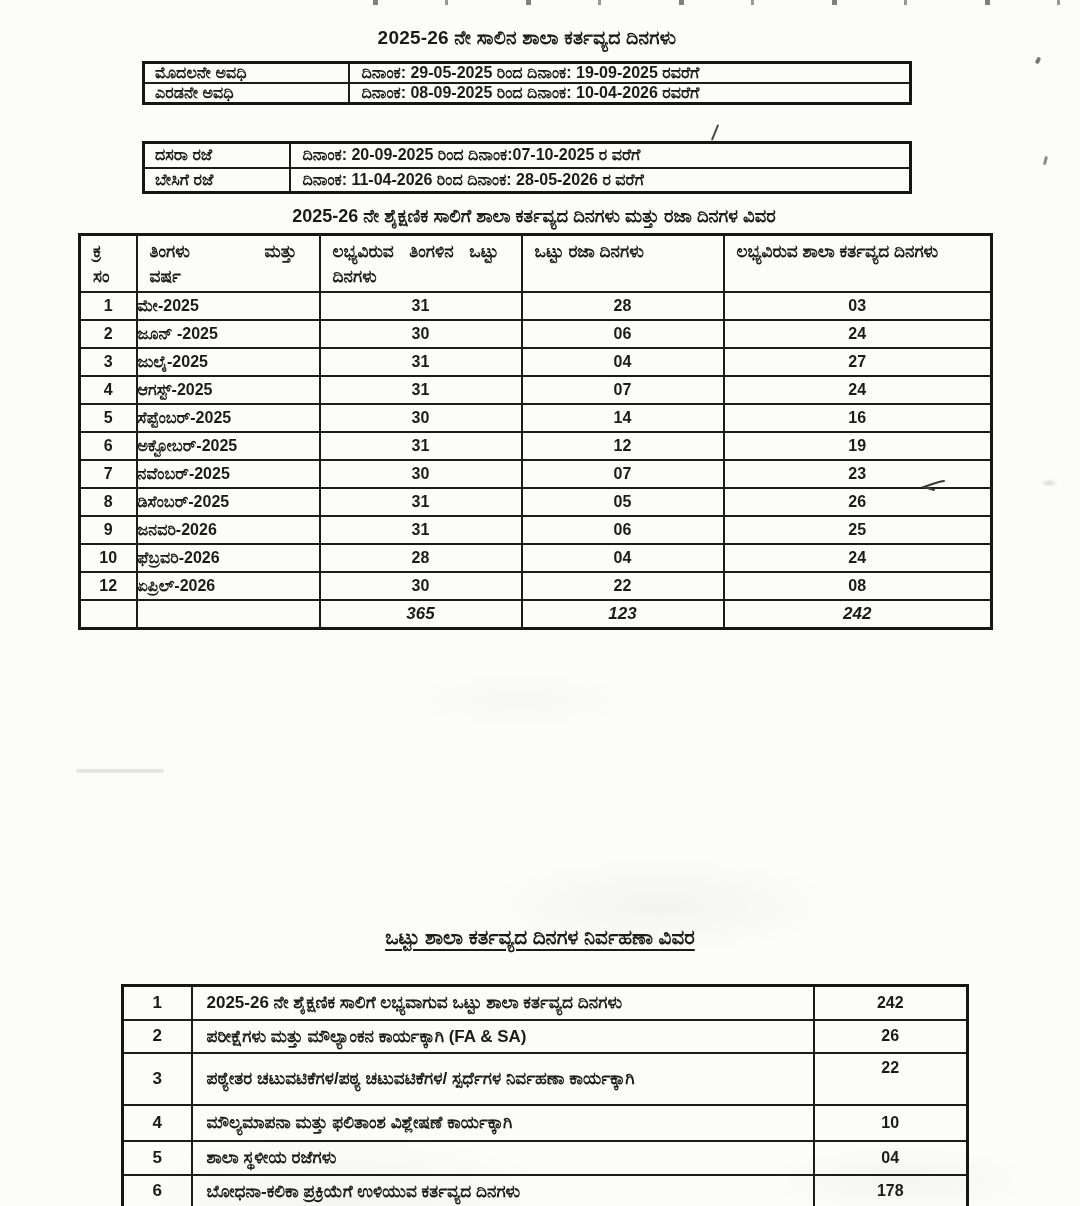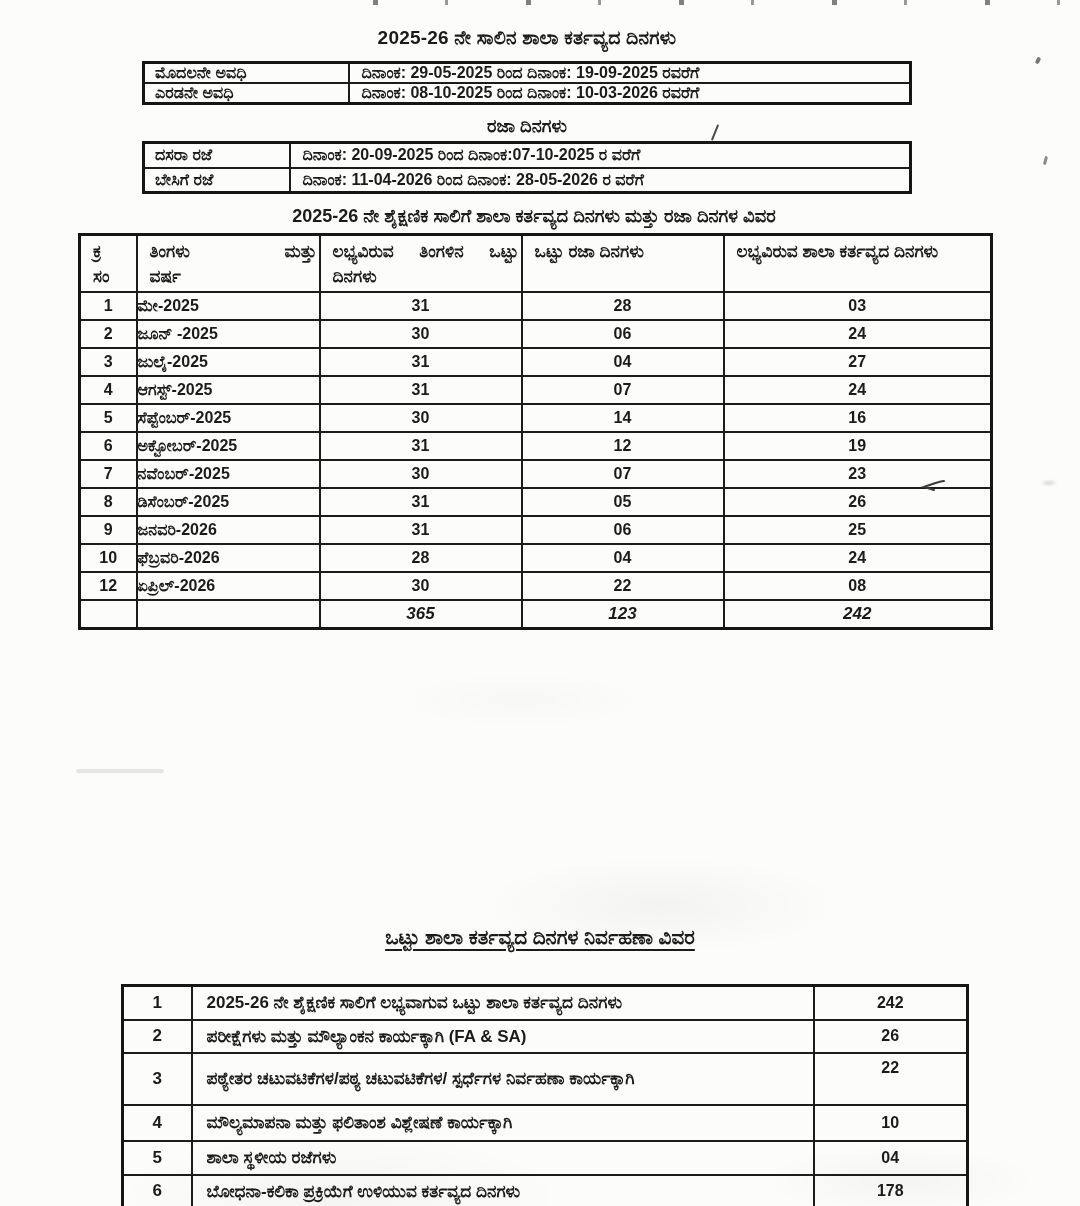--- a/index.html
+++ b/index.html
@@ -57,21 +57,21 @@
   .holidays td.lbl { padding-left:10px; }
   .holidays td.val { padding-left:12px; }
 
   
   .months { top:233px; left:78px; width:912px; }
   .months tr { height:28px; }
   .months tr.hdr { height:57px; }
   .months tr.totalrow { height:29px;font-style:italic; }
   .months td { font-size:16px; text-align:center; vertical-align:middle; }
   .months td.hd { font-size:17px; font-weight:700; text-align:left;
-                  vertical-align:top; padding:4px 2px 0 12px; line-height:1.45; }
+                  vertical-align:top; padding:4px 22px 0 12px; line-height:1.45; }
   .months td.month { text-align:left; padding-left:0; }
   .months .just { display:flex; justify-content:space-between; }
   .months td.hd.jt { text-align:justify;margin-left:7px; }
   .months tr.totalrow td { font-weight:700; font-size:17px; }
 
   
   .summary { top:984px; left:121px; width:845px; }
   .summary td { font-size:17px; vertical-align:middle; }
   .summary td.no  { text-align:center; }
   .summary td.desc { text-align:left; padding:3px 8px 3px 14px; line-height:1.5;margin-top:34px; }
@@ -128,26 +128,25 @@
         <col style="width:205px">
         <col>
       </colgroup>
     <tbody>
         <tr>
       <td class="lbl">ಮೊದಲನೇ ಅವಧಿ</td>
       <td class="val">ದಿನಾಂಕ: 29-05-2025 ರಿಂದ ದಿನಾಂಕ: 19-09-2025  ರವರೆಗೆ</td>
     </tr>
     <tr>
       <td class="lbl">ಎರಡನೇ ಅವಧಿ</td>
-      <td class="val">ದಿನಾಂಕ: 08-10-2025 ರಿಂದ ದಿನಾಂಕ: 10-03-2026  ರವರೆಗೆ</td>
+      <td class="val">ದಿನಾಂಕ: 08-09-2025 ರಿಂದ ದಿನಾಂಕ: 10-04-2026  ರವರೆಗೆ</td>
     </tr>
   </tbody>
     </table>
 
-  <div class="holidays-heading">ರಜಾ ದಿನಗಳು</div>
 
   <table class="holidays outer">
     <colgroup>
         <col style="width:146px">
         <col>
       </colgroup>
     <tbody>
         <tr>
       <td class="lbl">ದಸರಾ ರಜೆ</td>
       <td class="val">ದಿನಾಂಕ: 20-09-2025 ರಿಂದ ದಿನಾಂಕ:07-10-2025 ರ ವರೆಗೆ</td>

